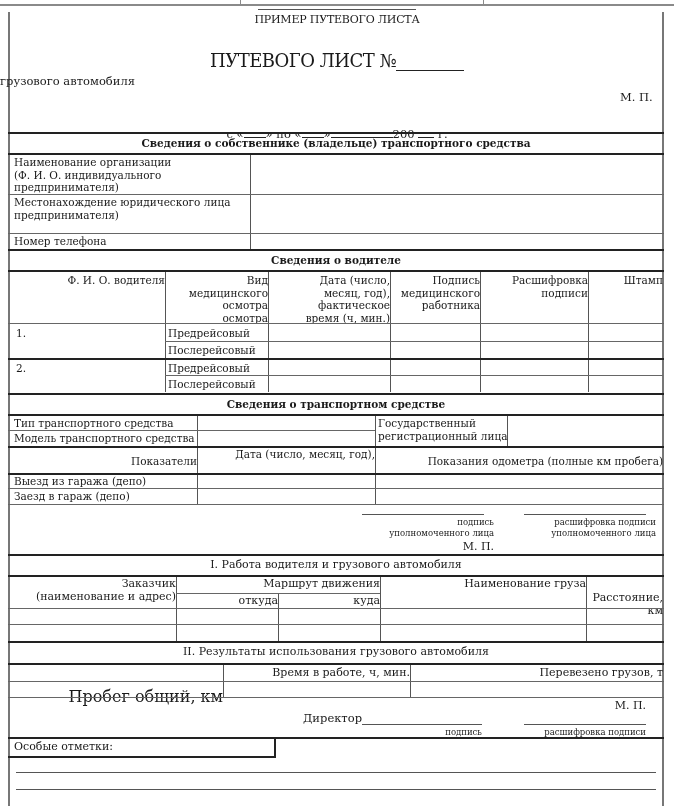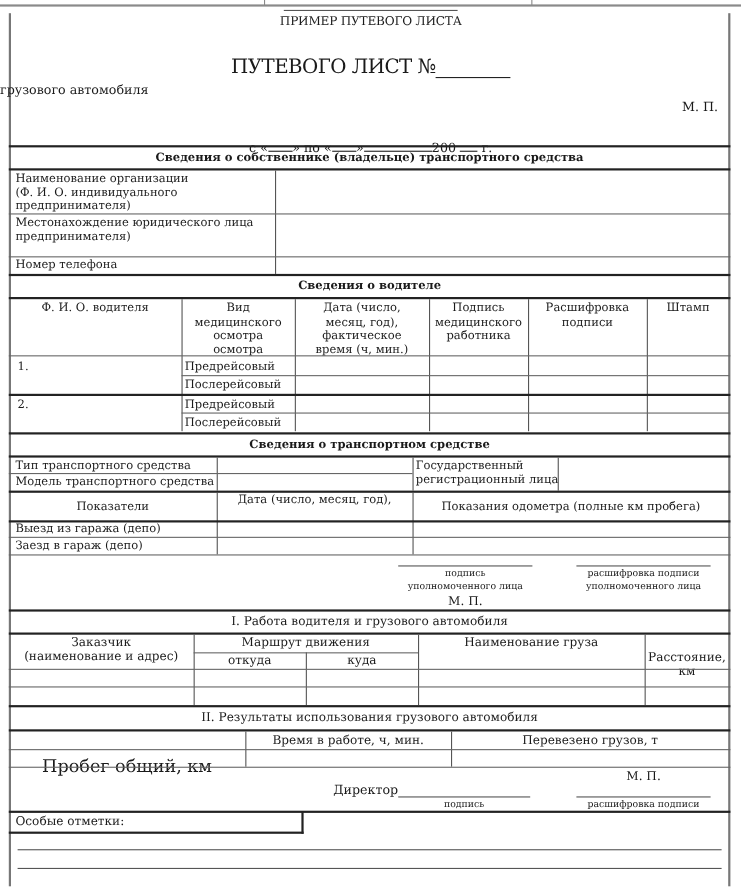--- a/index.html
+++ b/index.html
@@ -17,21 +17,21 @@
   .subtitle { left: 0; width: 674px; top: 74px; text-align: left; font-size: 11.5px; }
   .dateline { left: 0; width: 674px; top: 90px; text-align: center; font-size: 11.5px; margin-top: 36px; }
   .mp-top { left: 620px; top: 90px; font-size: 11.5px; }
   .blank-s { display: inline-block; border-bottom: 1px solid #222; height: 11px; vertical-align: baseline; }
 
   .hline { position: absolute; left: 8px; width: 656px; background: #333; }
   .thick { height: 2px; background: #222; }
   .thin { height: 1px; background: #666; }
   .vline { position: absolute; width: 1px; background: #555; }
   .txt { position: absolute; font-size: 10.5px; line-height: 12.5px; white-space: nowrap; }
-  .ctr { text-align: center; }
+  .ctr { text-align: right; }
   .sect { position: absolute; left: 8px; width: 656px; text-align: center; font-size: 10.5px; font-weight: bold; }
   .sect2 { position: absolute; left: 8px; width: 656px; text-align: center; font-size: 11px; }
   .small { font-size: 8.5px; line-height: 11px; }
   .uline { position: absolute; height: 1px; background: #555; }
   .notes-box { position: absolute; left: 8px; top: 738px; width: 266px; height: 18px; border-right: 2px solid #222; border-bottom: 2px solid #222; }
 </style>
 </head>
 <body>
 
 <div class="abs topline"></div>

